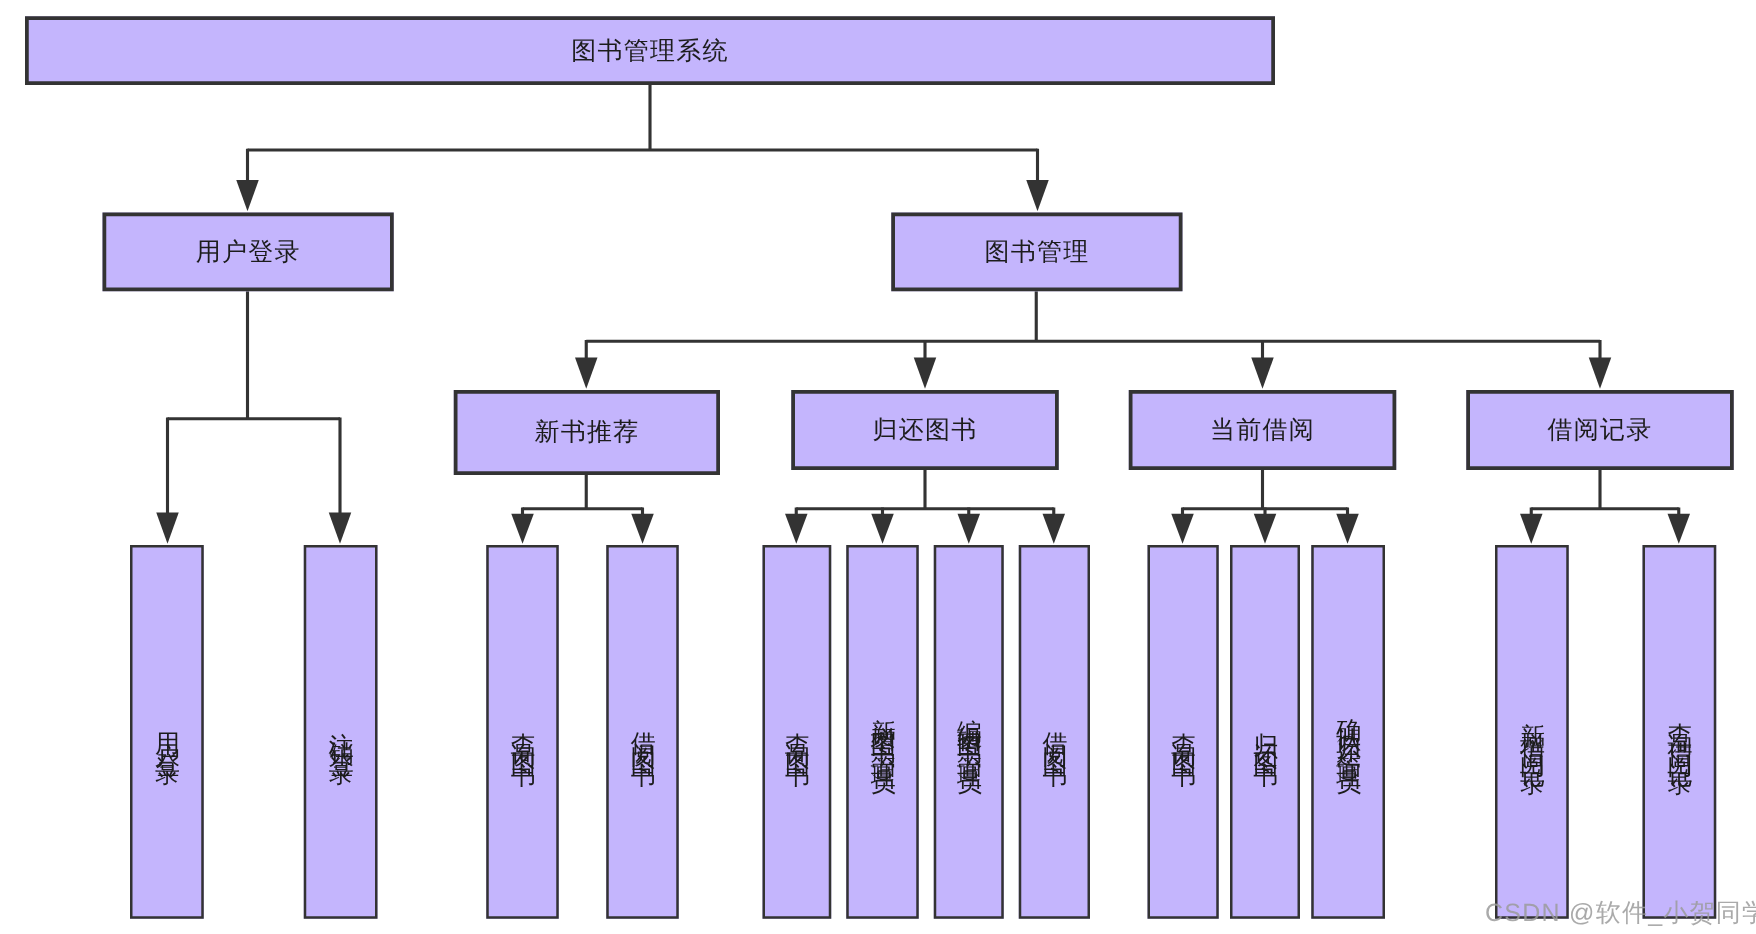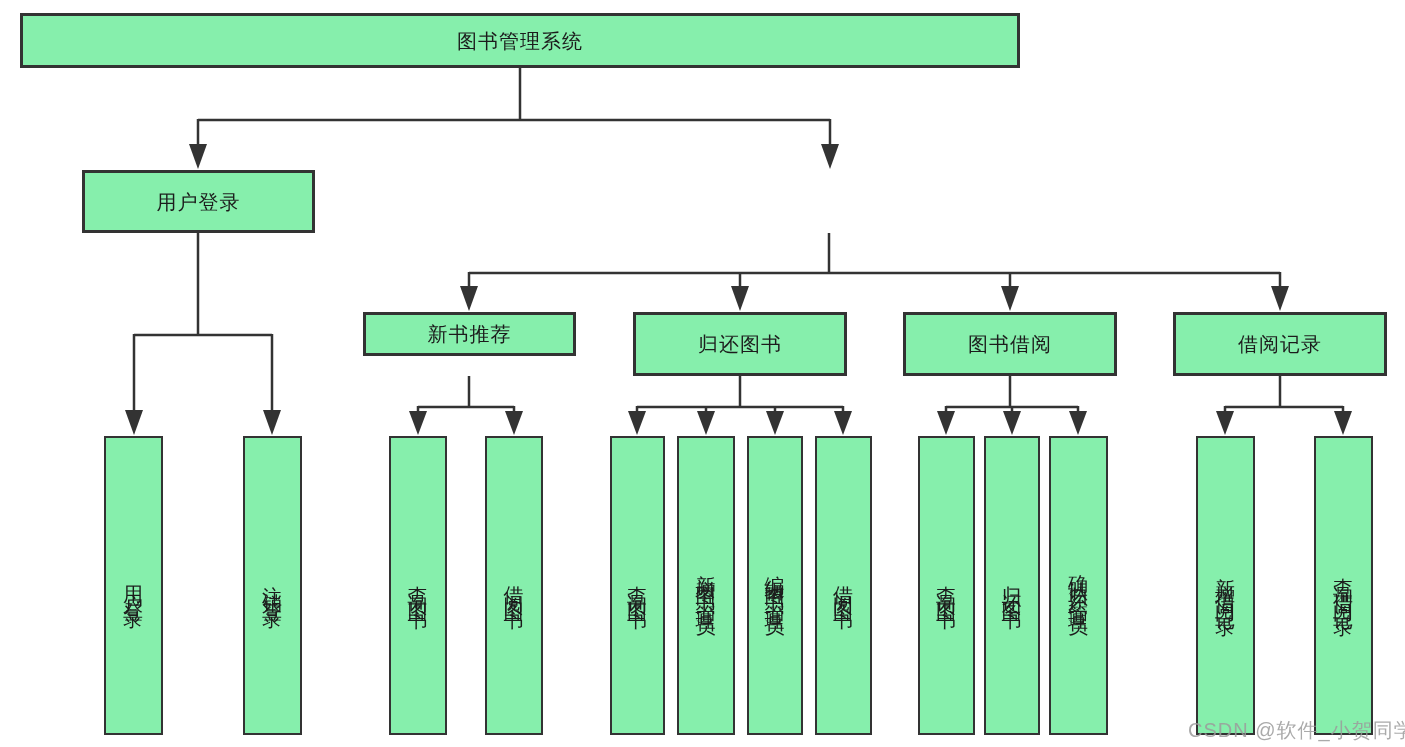--- a/index.html
+++ b/index.html
@@ -18,21 +18,21 @@
   .connectors {
     position: absolute;
     left: 0;
     top: 0;
     width: 1405px;
     height: 747px;
   }
   .box {
     position: absolute;
     box-sizing: border-box;
-    background: #86efac;
+    background: #c4b5fd;
     border: 3px solid #333333;
     display: flex;
     align-items: center;
     justify-content: center;
     color: #1c1c1c;
     text-align: right;
   }
   .hbox {
     font-size: 20px;
     letter-spacing: 1px;
@@ -45,21 +45,21 @@
     letter-spacing: 8px;
     border-width: 2.5px;
     line-height: 1;
   }
   
   #node-root              { left:   20px; top:  13px; width: 1000px; height: 55px; }
   
   #node-user-login        { left:   82px; top: 170px; width: 233px; height: 63px; }
   #node-book-management   { left:  713px; top: 170px; width: 233px; height: 63px; }
   
-  #node-new-book-recommend{ left:  363px; top: 312px; width: 213px; height: 44px; }
+  #node-new-book-recommend{ left:  363px; top: 312px; width: 213px; height: 68px; }
   #node-book-borrow       { left:  633px; top: 312px; width: 214px; height: 64px; }
   #node-current-borrow    { left:  903px; top: 312px; width: 214px; height: 64px; }
   #node-borrow-records    { left: 1173px; top: 312px; width: 214px; height: 64px; }
   
   #leaf-user-login        { left:  104px; top: 436px; width: 59px; height: 299px; }
   #leaf-logout            { left:  243px; top: 436px; width: 59px; height: 299px; }
   #leaf-nb-query-book     { left:  389px; top: 436px; width: 58px; height: 299px; }
   #leaf-nb-borrow-book    { left:  485px; top: 436px; width: 58px; height: 299px; }
   #leaf-bb-query-book     { left:  610px; top: 436px; width: 55px; height: 299px; }
   #leaf-bb-add-book       { left:  677px; top: 436px; width: 58px; height: 299px; }
@@ -166,24 +166,25 @@
       <polygon points="1003,411 1021,411 1012,435"></polygon>
       <polygon points="1069,411 1087,411 1078,435"></polygon>
       <polygon points="1216,411 1234,411 1225,435"></polygon>
       <polygon points="1334,411 1352,411 1343,435"></polygon>
     </g>
   </svg>
 
   <div class="box hbox" id="node-root">图书管理系统</div>
 
   <div class="box hbox" id="node-user-login">用户登录</div>
+  <div class="box hbox" id="node-book-management">图书管理</div>
 
   <div class="box hbox" id="node-new-book-recommend">新书推荐</div>
   <div class="box hbox" id="node-book-borrow">归还图书</div>
-  <div class="box hbox" id="node-current-borrow">图书借阅</div>
+  <div class="box hbox" id="node-current-borrow">当前借阅</div>
   <div class="box hbox" id="node-borrow-records">借阅记录</div>
 
   <div class="box vbox" id="leaf-user-login">用户登录</div>
   <div class="box vbox" id="leaf-logout">注销登录</div>
 
   <div class="box vbox" id="leaf-nb-query-book">查询图书</div>
   <div class="box vbox" id="leaf-nb-borrow-book">借阅图书</div>
 
   <div class="box vbox" id="leaf-bb-query-book">查询图书</div>
   <div class="box vbox" id="leaf-bb-add-book">新增图书（管理员）</div>

